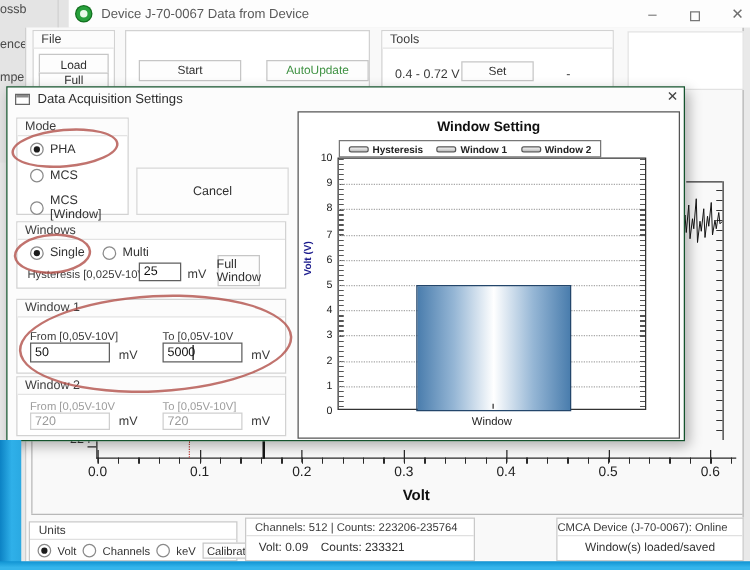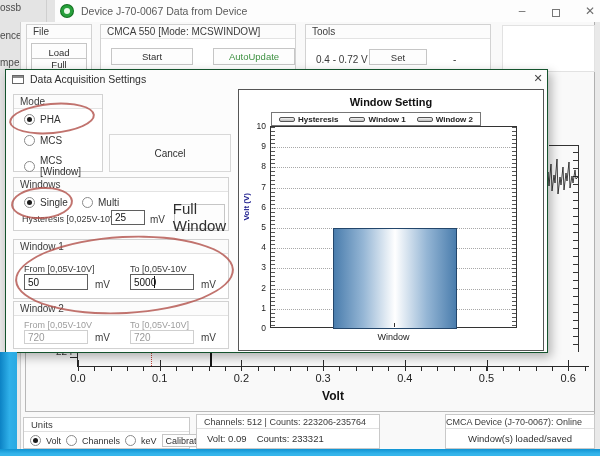--- a/index.html
+++ b/index.html
@@ -141,21 +141,20 @@
     <div class="winctl" style="left:524px">✕</div>
   </div>
 
   <div id="grpFile" class="grp toolbar-grp">
     <div class="hdr">File</div>
     <div class="btn toolbtn" style="left:4px;top:18px;width:56px;height:18px">Load</div>
     <div class="btn toolbtn" style="left:4px;top:33px;width:56px;height:13px">Full</div>
   </div>
 
   <div id="grpCmca" class="grp toolbar-grp">
-    <div class="hdr">CMCA 550 [Mode: MCSWINDOW]</div>
     <div class="btn toolbtn" style="left:10px;top:23px;width:82px;height:17px">Start</div>
     <div class="btn toolbtn" id="autoUpd" style="left:112px;top:23px;width:82px;height:17px">AutoUpdate</div>
   </div>
 
   <div id="grpTools" class="grp toolbar-grp">
     <div class="hdr">Tools</div>
     <div class="lbl" style="left:10px;top:29px;font-size:10px">0.4  -  0.72 V</div>
     <div class="btn toolbtn" style="left:63px;top:24px;width:58px;height:16px">Set</div>
     <div class="lbl" style="left:147px;top:29px;font-size:10px">-</div>
   </div>
@@ -254,21 +253,21 @@
         <span class="radio on"></span>
         <span>Single</span>
       </div>
       <div class="dlg-row" style="left:68px;top:19px">
         <span class="radio"></span>
         <span>Multi</span>
       </div>
       <div class="lbl" style="left:8px;top:36px">Hysteresis [0,025V-10V]</div>
       <input class="inp" style="left: 97px; top: 32px; width: 34px; height: 15px;" value="25">
       <div class="lbl" style="left:136px;top:36px;font-size:10px">mV</div>
-      <div class="btn" style="left:160px;top:26px;width:51px;height:25px;font-size:15px">Full Window</div>
+      <div class="btn" style="left:160px;top:26px;width:34px;height:25px;font-size:10px">Full Window</div>
     </div>
 
     <div class="grp" style="left:7px;top:169px;width:216px;height:60px">
       <div class="hdr">Window 1</div>
       <div class="lbl" style="left:10px;top:24px">From  [0,05V-10V]</div>
       <input class="inp" style="left: 10px; top: 34px; width: 64px; height: 16px;" value="50">
       <div class="lbl" style="left:81px;top:39px;font-size:10px">mV</div>
       <div class="lbl" style="left:116px;top:24px">To  [0,05V-10V</div>
       <input class="inp" style="left: 116px; top: 34px; width: 64px; height: 16px;" value="5000">
       <div class="abs" style="left:140px;top:36px;width:1px;height:12px;background:#111"></div>

